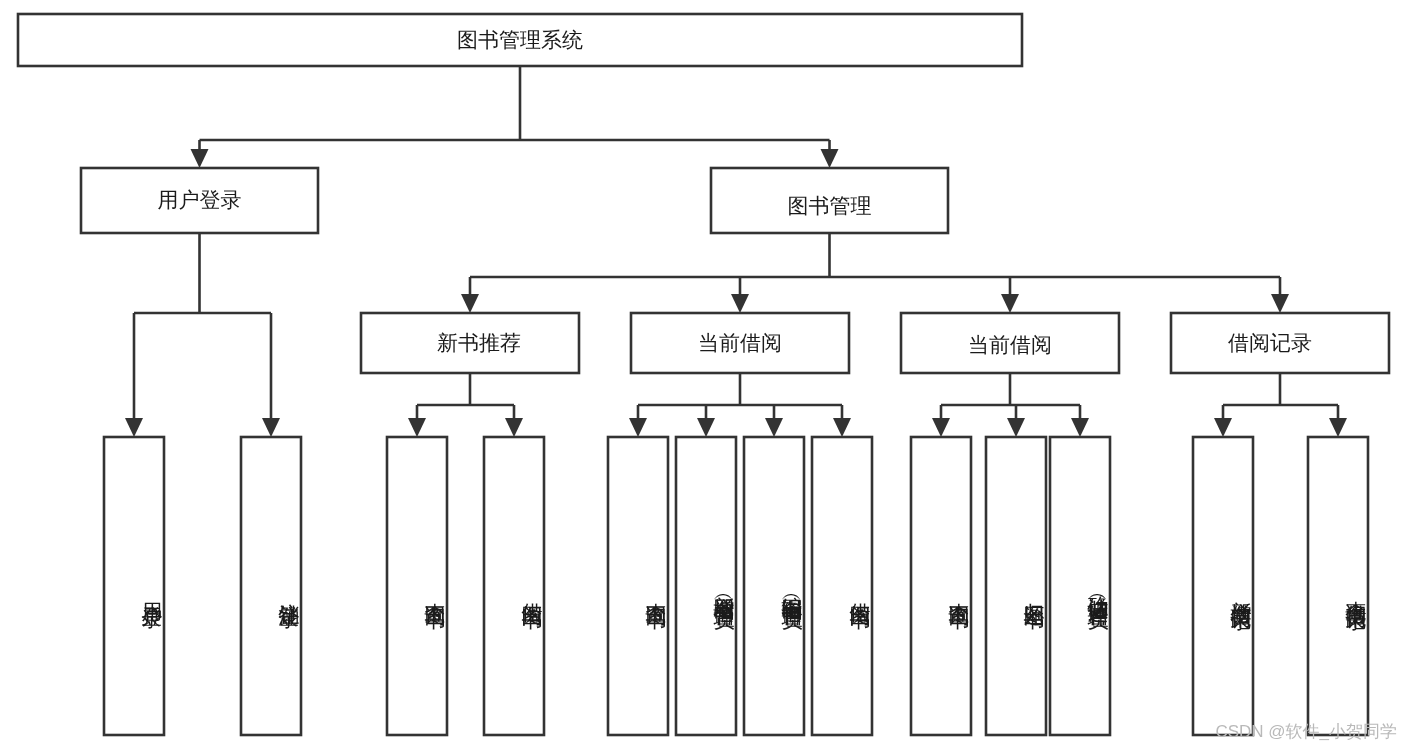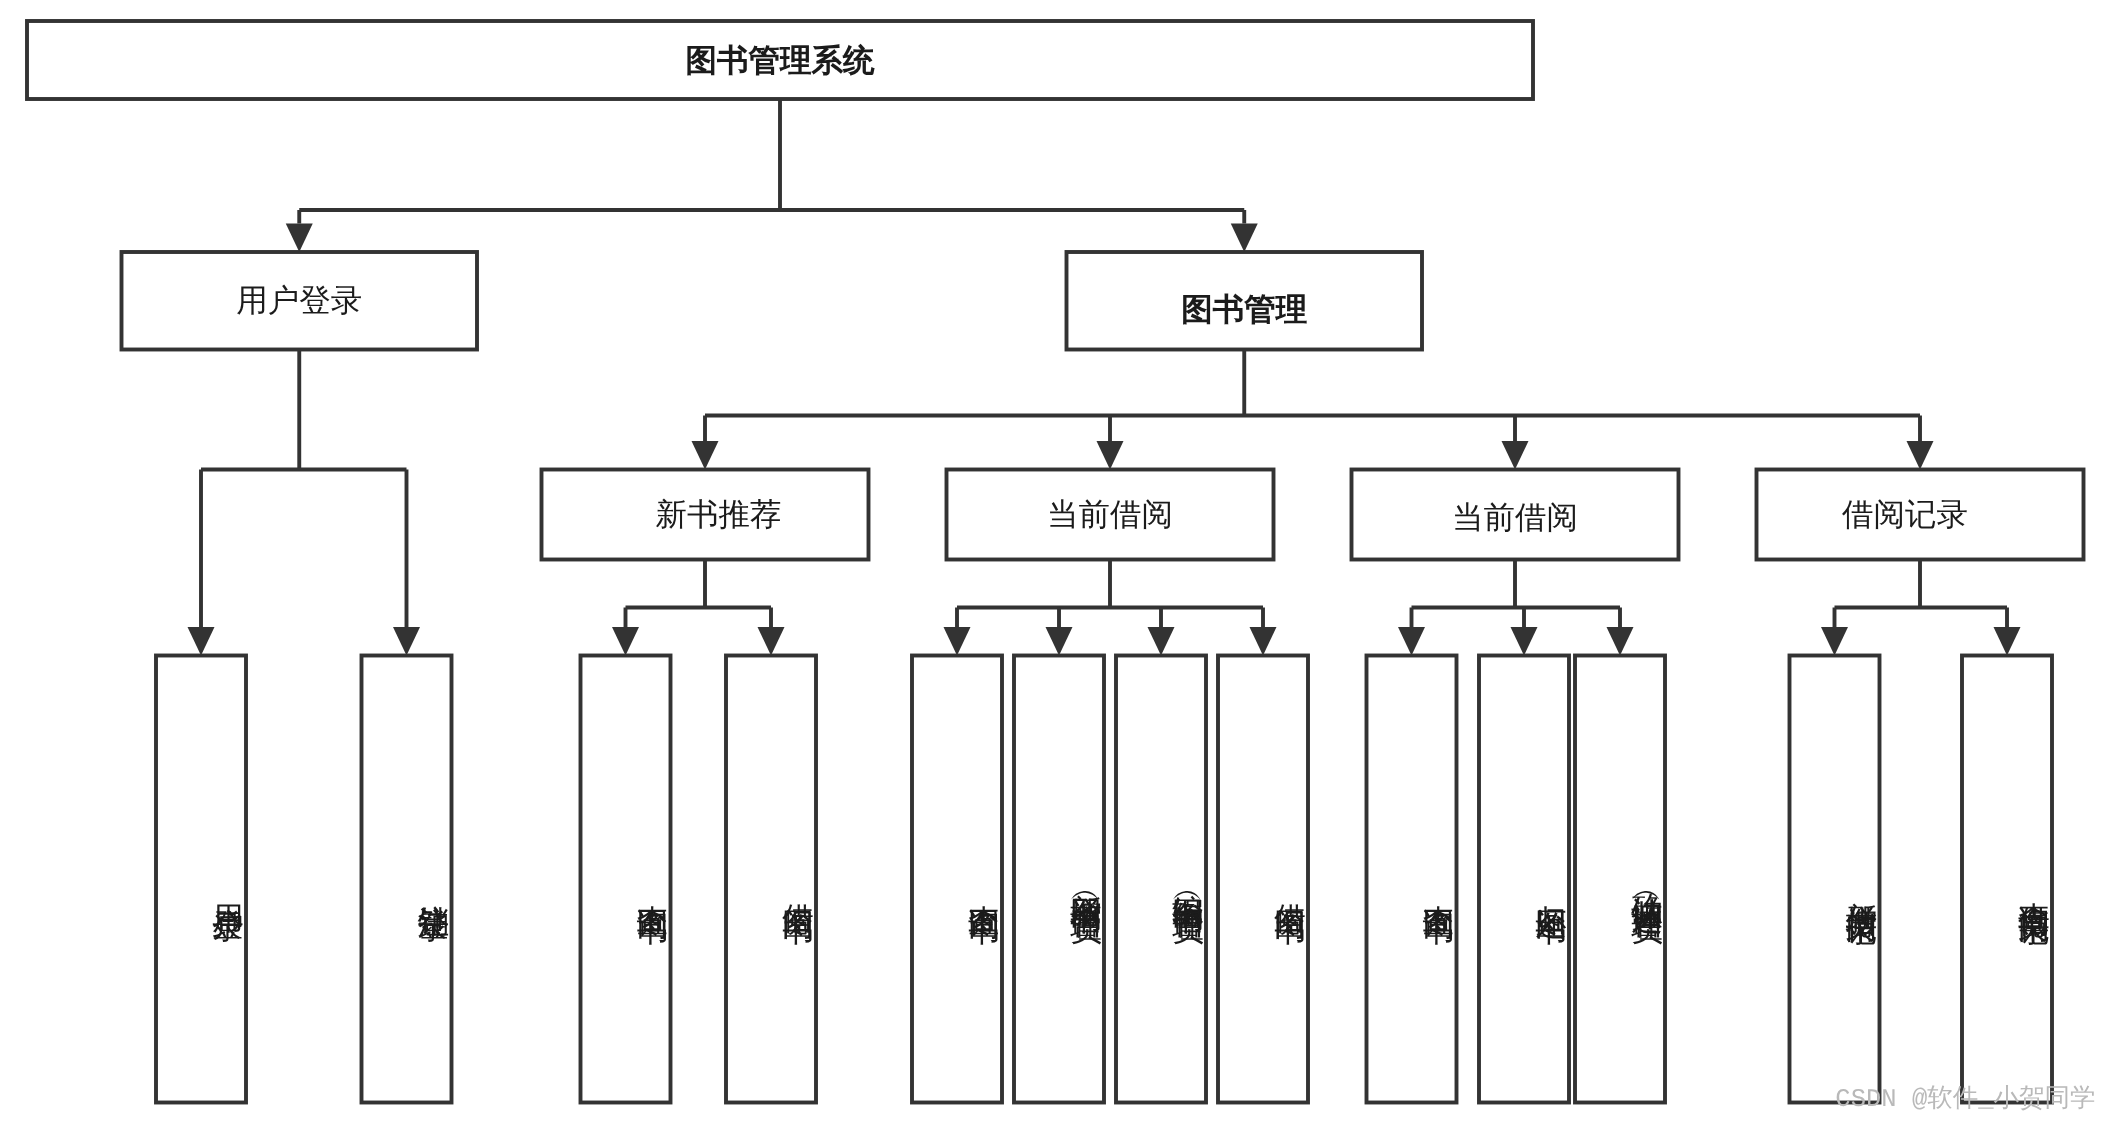--- a/index.html
+++ b/index.html
@@ -69,21 +69,21 @@
   }
   .node-label.vertical.tall {
     padding-top: 4px;
   }
   .watermark {
     position: absolute;
     right: 8px;
     bottom: 4px;
     font-size: 17px;
     color: #b9b9b9;
-    font-family: Liberation Mono, monospace;
+    font-family: Liberation Sans, sans-serif;
     white-space: nowrap;
     pointer-events: none;
     margin-top: 24px;
   }
 </style>
 </head>
 <body>
 
 <div id="diagram-root">
 
@@ -160,23 +160,23 @@
         <rect class="node-box" x="812" y="437" width="60" height="298"></rect>
         <rect class="node-box" x="911" y="437" width="60" height="298"></rect>
         <rect class="node-box" x="986" y="437" width="60" height="298"></rect>
         <rect class="node-box" x="1050" y="437" width="60" height="298"></rect>
         <rect class="node-box" x="1193" y="437" width="60" height="298"></rect>
         <rect class="node-box" x="1308" y="437" width="60" height="298"></rect>
       </g>
   </svg>
 
   <div id="label-layer">
-      <div class="node-label horizontal" style="left: 18px; top: 14px; width: 1004px; height: 52px; font-weight: bold;">图书管理系统</div>
+      <div class="node-label horizontal" style="left: 18px; top: 14px; width: 1004px; height: 52px;">图书管理系统</div>
       <div class="node-label horizontal" style="left: 81px; top: 168px; width: 237px; height: 65px;">用户登录</div>
-      <div class="node-label horizontal" style="left: 711px; top: 168px; width: 237px; height: 76px; font-weight: bold;">图书管理</div>
+      <div class="node-label horizontal" style="left: 711px; top: 168px; width: 237px; height: 76px;">图书管理</div>
       <div class="node-label horizontal" style="left: 361px; top: 313px; width: 218px; height: 60px; padding-left: 18px;">新书推荐</div>
       <div class="node-label horizontal" style="left: 631px; top: 313px; width: 218px; height: 60px;">当前借阅</div>
       <div class="node-label horizontal" style="left: 901px; top: 313px; width: 218px; height: 64px;">当前借阅</div>
       <div class="node-label horizontal" style="left: 1171px; top: 313px; width: 198px; height: 60px;">借阅记录</div>
       <div class="node-label vertical" style="left: 104px; top: 437px; width: 60px; height: 298px;">用户登录</div>
       <div class="node-label vertical" style="left: 241px; top: 437px; width: 60px; height: 298px;">注销登录</div>
       <div class="node-label vertical" style="left: 387px; top: 437px; width: 60px; height: 298px;">查询图书</div>
       <div class="node-label vertical" style="left: 484px; top: 437px; width: 60px; height: 298px;">借阅图书</div>
       <div class="node-label vertical" style="left: 608px; top: 437px; width: 60px; height: 298px;">查询图书</div>
       <div class="node-label vertical tall" style="left: 676px; top: 437px; width: 60px; height: 298px;">新增图书（管理员）</div>

